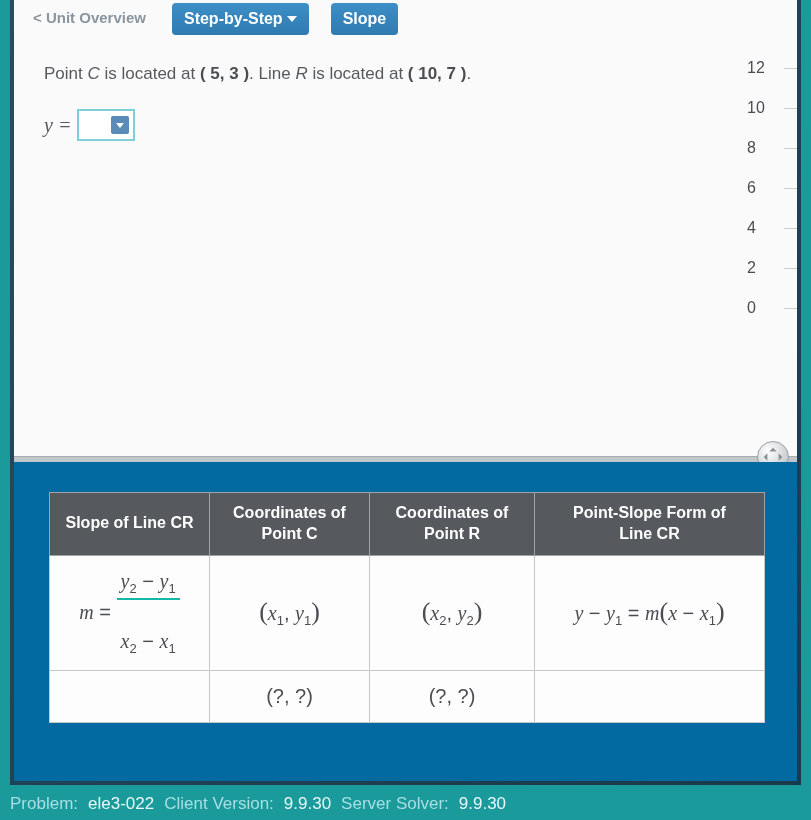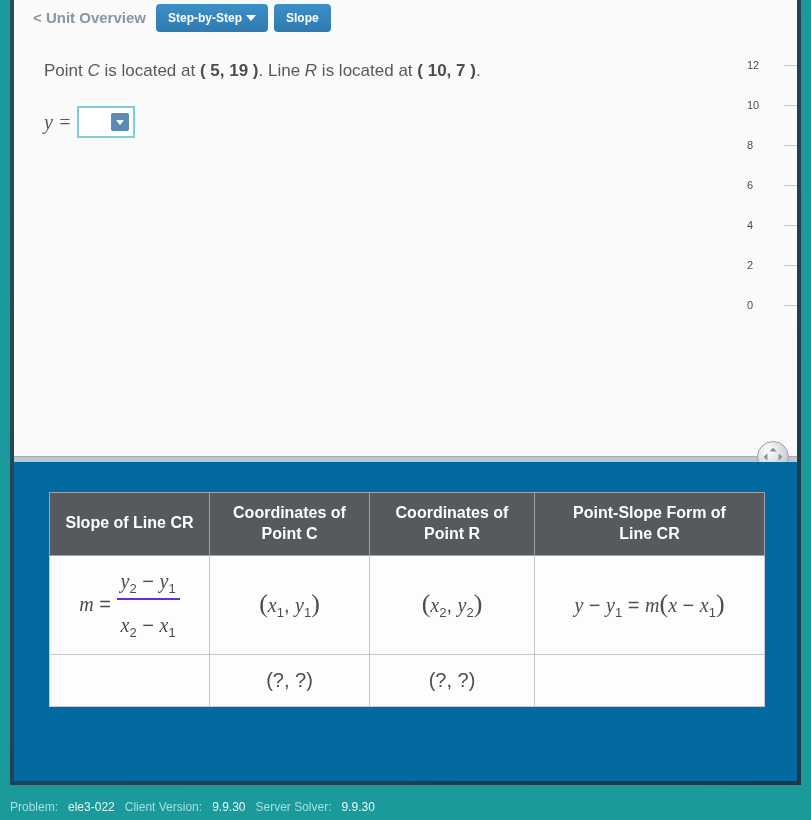--- a/index.html
+++ b/index.html
@@ -22,35 +22,35 @@
     }
     .main-panel {
       width: 100%;
       height: 100%;
       background: #fafafa;
       position: relative;
       overflow: hidden;
     }
     .tabs-row {
       display: flex;
-      gap: 6px;
+      gap: 22px;
       padding: 4px 26px 8px 15px;
-      align-items: flex-end;
+      align-items: flex-start;
     }
     .tab-link {
       color: #8a95a0;
       font-size: 15px;
       font-weight: 600;
       padding: 6px 4px;
       cursor: pointer;
     }
     .tab-btn {
       background: linear-gradient(to bottom, #3d8fc7, #2e7bb0);
       color: #fff;
-      font-size: 12px;
+      font-size: 16px;
       font-weight: 600;
       padding: 7px 12px;
       border-radius: 4px;
       border: none;
       cursor: pointer;
       display: flex;
       align-items: center;
       gap: 4px;
     }
     .tab-btn.partial-right { border-radius: 4px 0 0 4px; padding-right: 18px;}
@@ -110,21 +110,21 @@
       top: 60px;
       height: 400px;
       width: 60px;
     }
     .axis .tick {
       position: absolute;
       right: 0;
       width: 55px;
       text-align: left;
       color: #4a4e52;
-      font-size: 11px;
+      font-size: 16px;
     }
     .axis .tick:after {
       content:"";
       position:absolute;
       right:0; top:50%;
       width:18px; height:1px;
       background:#c9ccd0;
     }
     
     .divider {
@@ -181,30 +181,30 @@
       font-style: normal;
     }
     .sub { font-size: 0.65em; vertical-align: sub; }
     .frac {
       display: inline-block;
       text-align: center;
       vertical-align: middle;
       font-size: 20px;
       line-height: 1.1;
     }
-    .frac .num { display:block; border-bottom: 2px solid #6d28d9; padding: 0 4px 2px 4px;}
-    .frac .den { display:block; padding: 14px 4px 0 4px;}
+    .frac .num { display:block; border-bottom: 2px solid #14b8a6; padding: 0 4px 2px 4px;}
+    .frac .den { display:block; padding: 14px 4px 0 4px; margin-top: 16px;}
     .mi { font-style: italic; font-family: 'Times New Roman', serif; }
     .paren-big { font-size: 26px; font-family: 'Times New Roman', serif;}
     
     .footer {
       position: absolute;
       left: 10px;
       bottom: 6px;
-      font-size: 12px;
+      font-size: 17px;
       color: #cfeff2;
       display: flex;
       gap: 10px;
       align-items: baseline;
       text-align: right;
     }
     .footer .lbl { color: #a8dfe3; }
     .footer .val { color: #e8f7f8; margin-top: 17px; }
   </style>
 </head>
@@ -217,21 +217,21 @@
       <span class="tab-link">&lt; Unit Overview</span>
       <button class="tab-btn">
         <span>Step-by-Step</span>
         <span class="caret-down"></span>
       </button>
       <button class="tab-btn">Slope</button>
     </div>
 
     <div class="question-area">
       <div>
-        <span>Point </span><span class="ital">C</span><span> is located at </span><span class="bold-pt">( 5, 19 )</span><span>. Line </span><span class="ital">R</span><span> is located at </span><span class="bold-pt">( 10, 7 )</span><span>.</span>
+        <span>Point </span><span class="ital">C</span><span> is located at </span><span class="bold-pt">( 5, 3 )</span><span>. Line </span><span class="ital">R</span><span> is located at </span><span class="bold-pt">( 10, 7 )</span><span>.</span>
       </div>
     </div>
 
     <div class="answer-row">
       <span class="mi" style="font-size:20px">y =</span>
       <div class="answer-input">
         <span class="dropdown-badge"></span>
       </div>
     </div>
 

